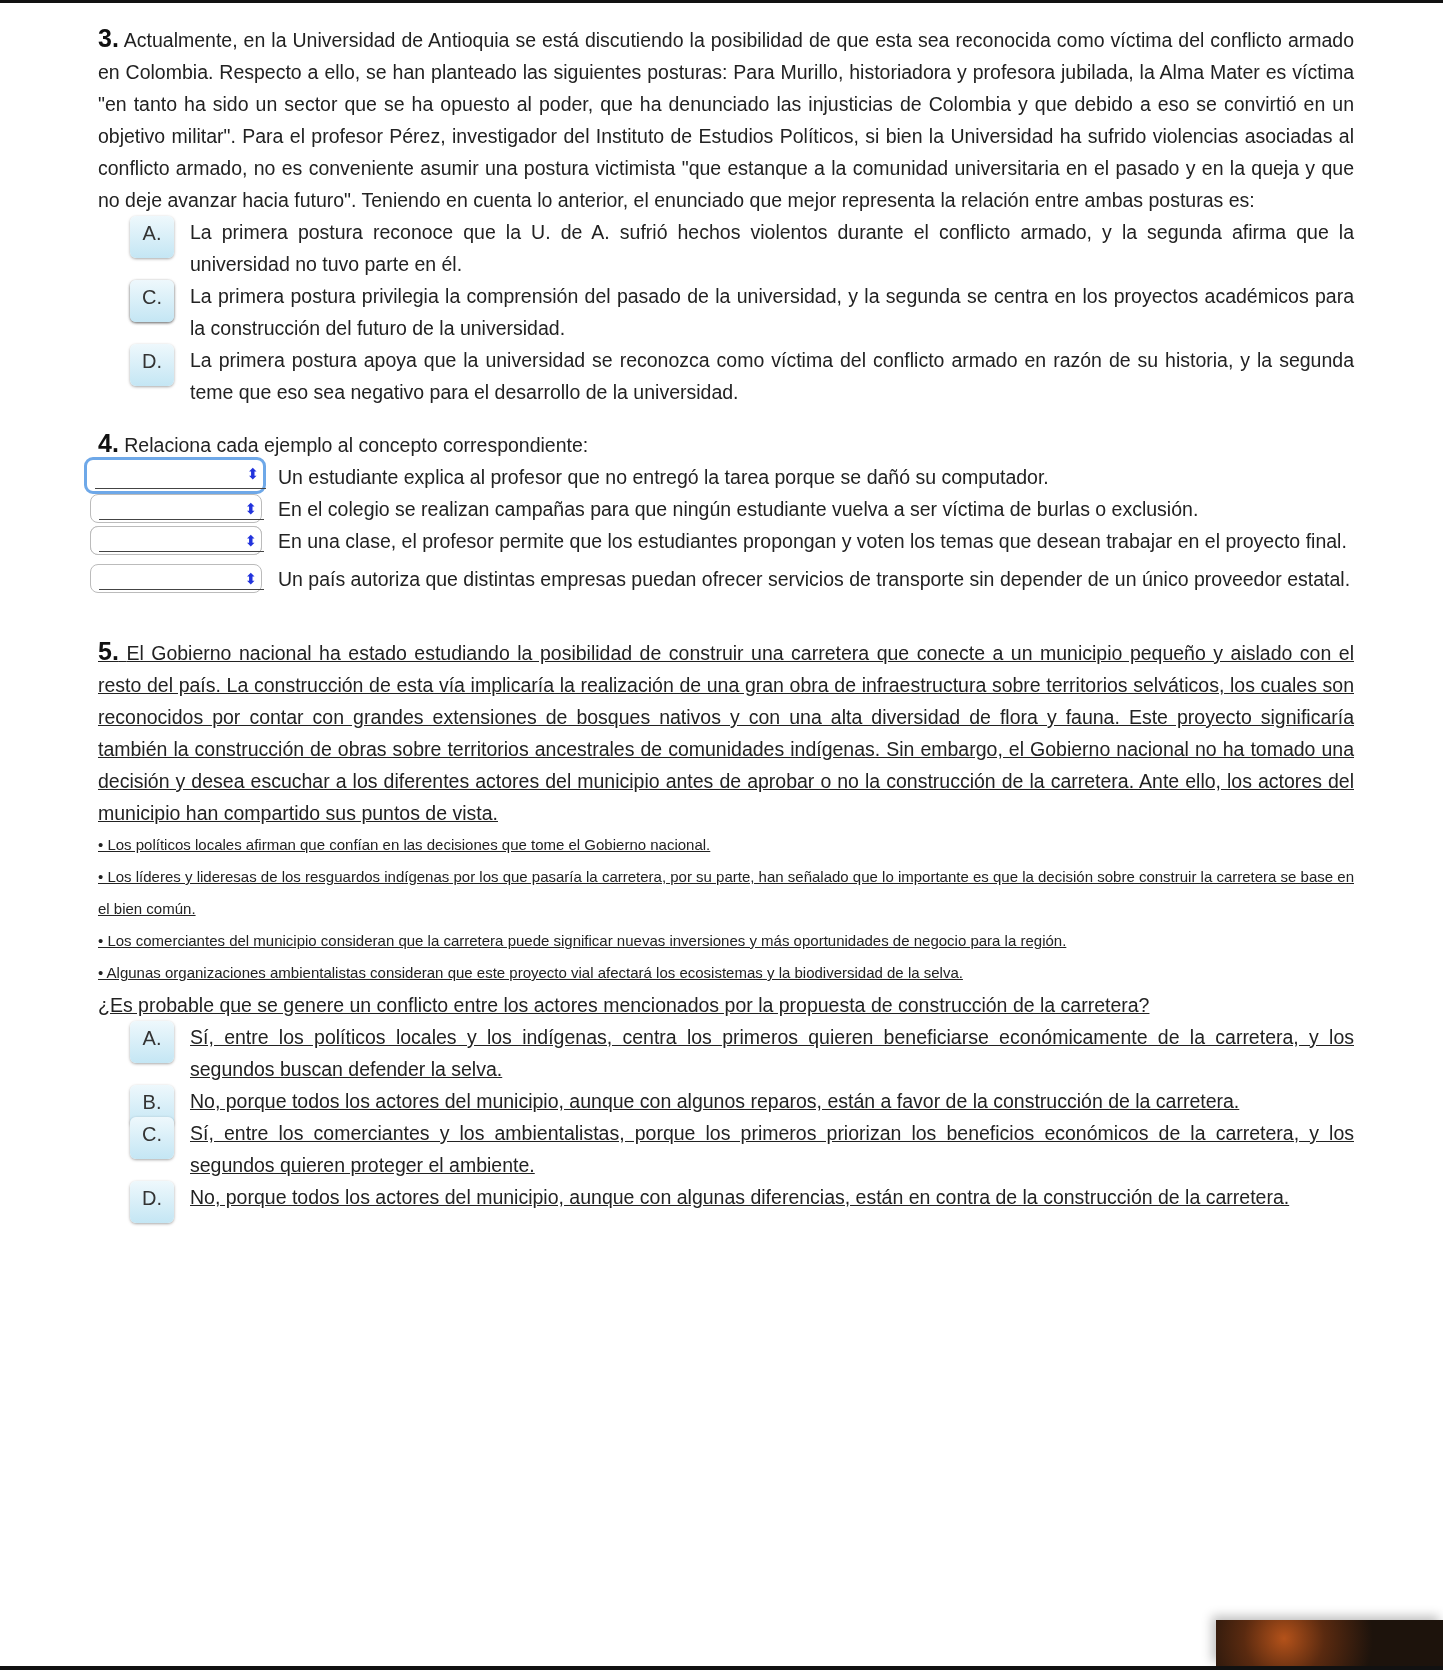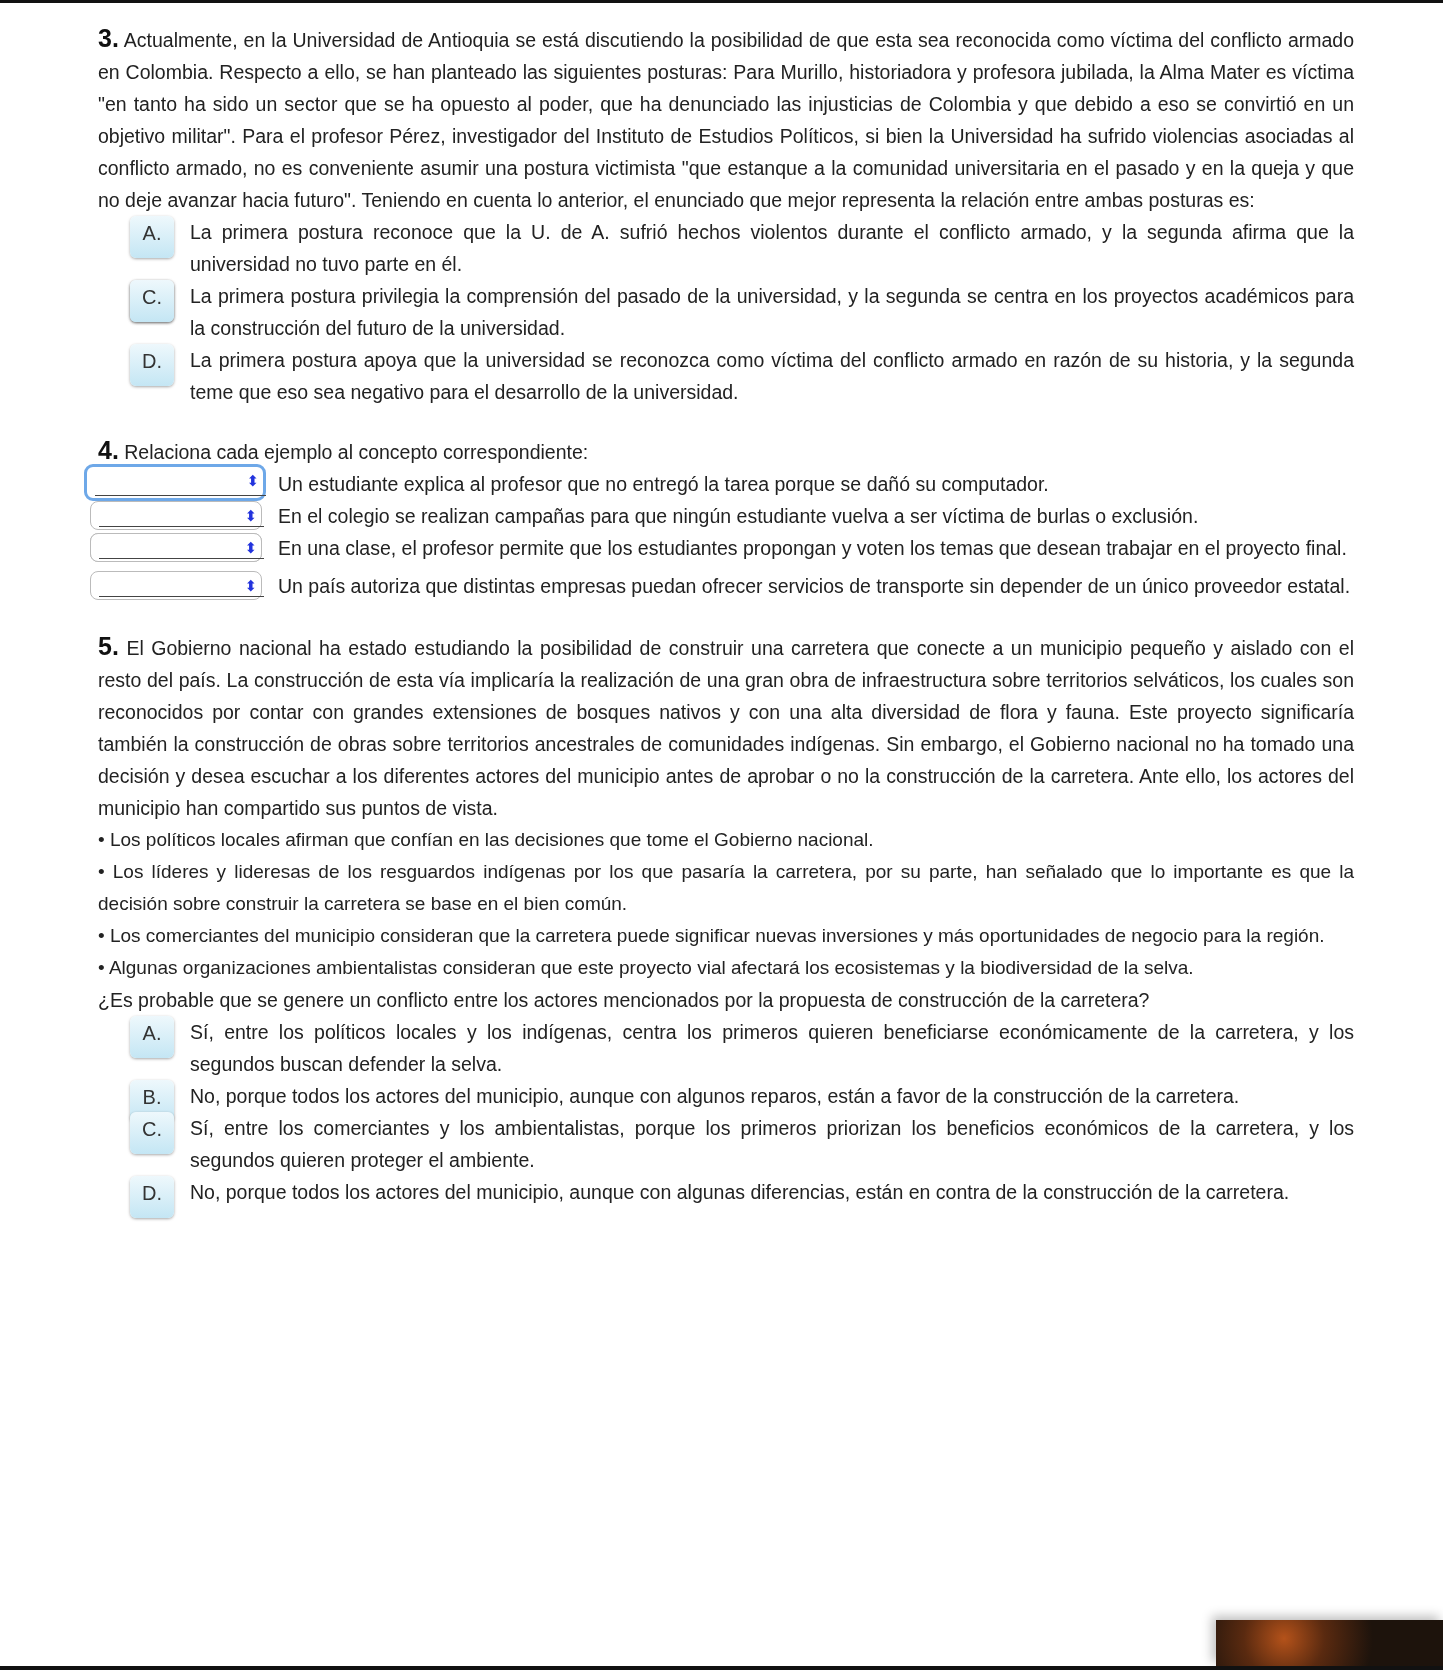--- a/index.html
+++ b/index.html
@@ -21,35 +21,35 @@
     text-align: justify; margin: 0;
   }
   .opt-letter {
     position: absolute; left: 32px; top: 0; width: 44px; height: 42px;
     border-radius: 6px; box-sizing: border-box;
     background: linear-gradient(#eef8fc, #c4e6f4);
     box-shadow: 0 1px 3px rgba(0,0,0,0.35);
     font-size: 20px; line-height: 34px; text-align: center; color: #333;
     cursor: pointer;
   }
-  .q4 { margin-top: 26px; }
+  .q4 { margin-top: 19px; }
   .match-row { position: relative; font-size: 19.5px; line-height: 32px; padding-left: 180px; margin: 0; }
   .match-row.wrap { padding-left: 0; text-indent: 180px; }
   .match-select {
     position: absolute; left: -8px; top: 1px; width: 172px; height: 29px;
     border: 1px solid #bbb; border-radius: 8px; background: #fff;
     box-sizing: border-box; cursor: pointer; text-indent: 0;
   }
   .match-select.focused { border: 3px solid #6ea8e8; left: -14px; top: -4px; width: 182px; height: 37px; border-radius: 9px; }
   .match-select .line { position: absolute; left: 8px; right: -3px; bottom: 2px; border-bottom: 1.5px solid #444; }
   .match-select .chev {
     position: absolute; right: 4px; top: 2px; font-size: 15px; color: #2233dd; line-height: 24px;
   }
-  .q5 { margin-top: 28px; }
-  .bullet { font-size: 19px; line-height: 32px; text-align: justify; margin: 0; }
+  .q5 { margin-top: 40px; text-decoration: underline; }
+  .bullet { font-size: 15px; line-height: 32px; text-align: justify; margin: 0; }
   .corner-image {
     position: absolute; left: 1216px; top: 1620px; width: 227px; height: 46px;
     background: radial-gradient(circle at 30% 40%, #b4521a 0%, #5a2a10 25%, #1d130c 55%),
                 linear-gradient(90deg, #2a1c10, #6e4a1a 60%, #c98c2a 75%, #3a2a1a);
     box-shadow: -4px -4px 10px rgba(0,0,0,0.25);
   }
 </style>
 </head>
 <body>
 

